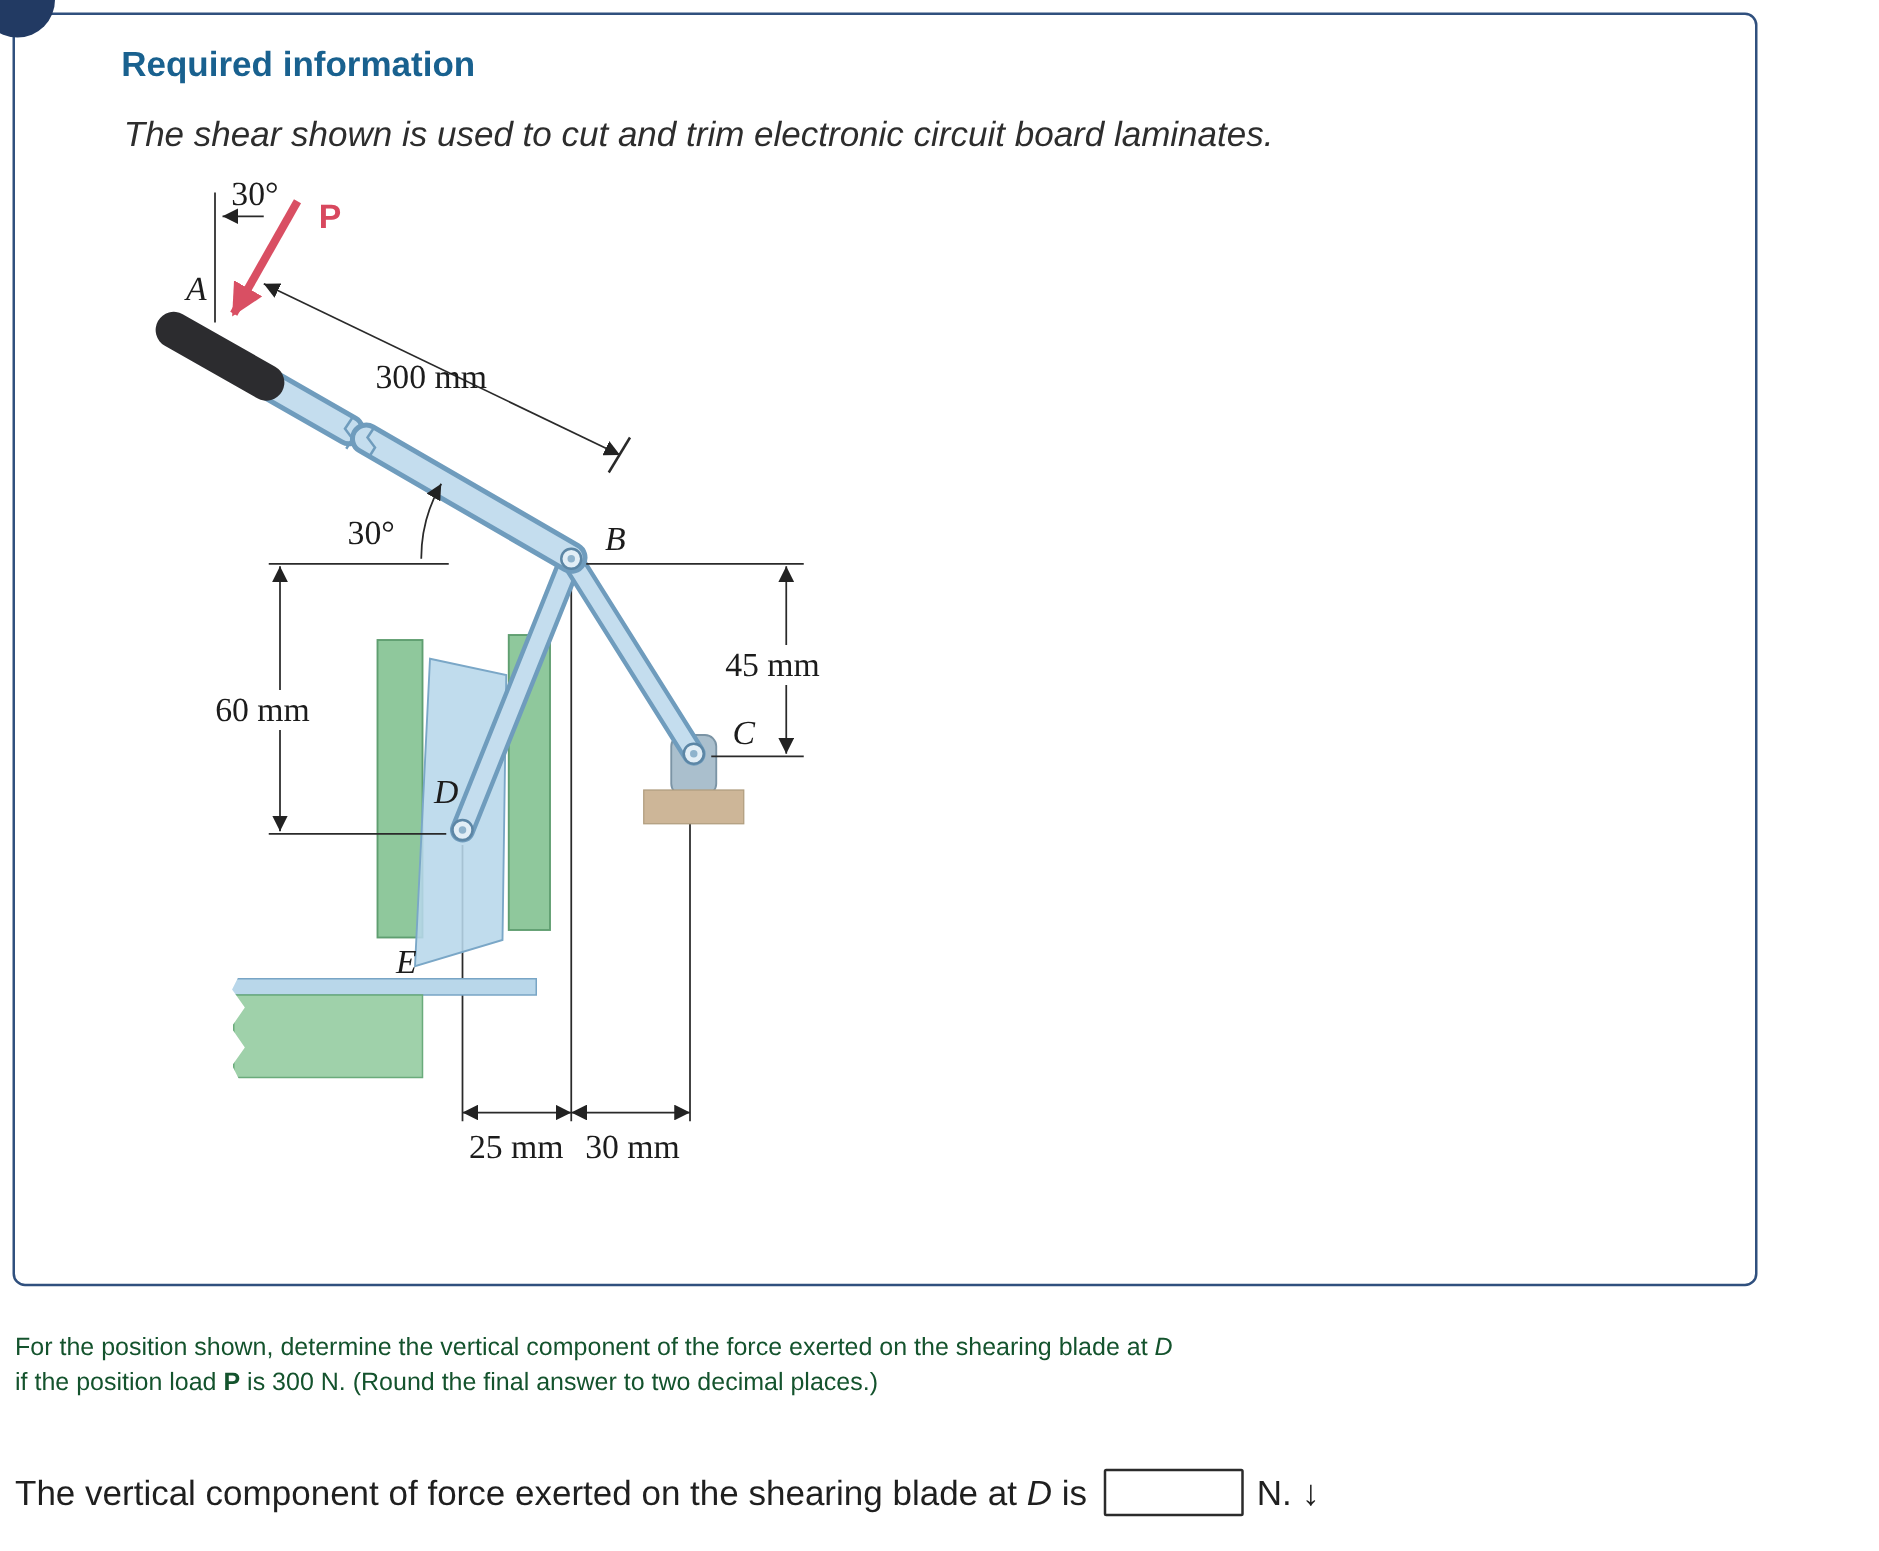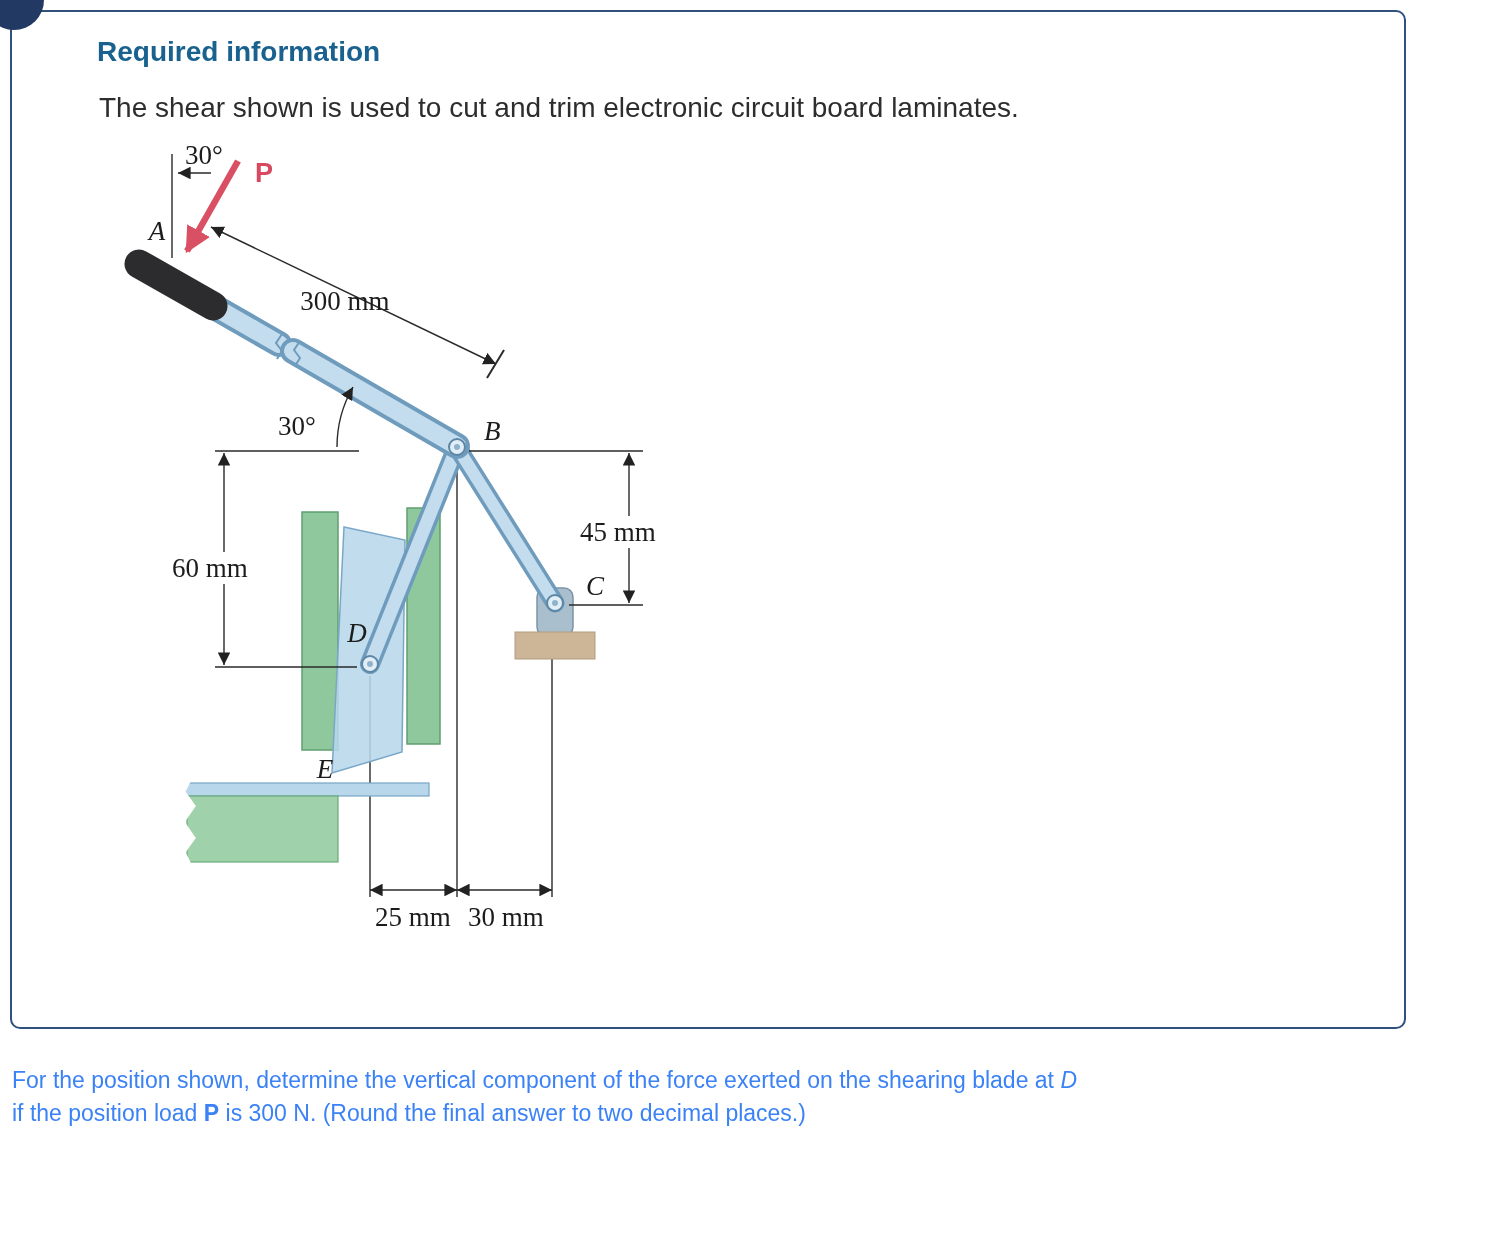--- a/index.html
+++ b/index.html
@@ -5,28 +5,28 @@
   html,body { margin:0; padding:0; background:#ffffff; }
   body { font-family:"Liberation Sans", sans-serif; color:#1f1f1f; }
   .page { position:relative; width:1503px; height:1241px; background:#fff; overflow:hidden; }
   .corner-dot { position:absolute; left:-16px; top:-30px; width:60px; height:60px;
                 border-radius:50%; background:#223a63; z-index:6; }
   .card { position:absolute; left:10px; top:10px; width:1392px; height:1015px;
           border:2px solid #30507e; border-radius:10px; background:#fff; }
   .card-heading { position:absolute; left:85px; top:24px; margin:0;
                   font-size:28px; font-weight:bold; color:#19618f; }
   .card-intro { position:absolute; left:87px; top:80px; margin:0;
-                font-size:28px; color:#2d2d2d; }
+                font-size:28px; color:#2d2d2d;font-style:italic; }
   .diagram { position:absolute; left:95px; top:128px; }
   .diagram text { font-family:"Liberation Serif", serif; font-size:27px; fill:#1c1c1c; }
   .diagram text.pt { font-style:italic; }
   .diagram text.force { font-family:"Liberation Sans", sans-serif; font-weight:bold;
                         fill:#d8485e; font-size:27px; }
   .question { position:absolute; left:12px; top:1064px; width:1488px;
-              font-size:23px; line-height:1.42; color:#3b82f6; }
+              font-size:20px; line-height:1.42; color:#14532d; }
   .qi { font-style:italic; }
   .qb { font-weight:bold; }
   .answer-row { position:absolute; left:12px; top:1178px; font-size:28px; color:#1f1f1f; }
   .answer-input { width:112px; height:38px; border:2px solid #2b2b2b; border-radius:2px;
                   margin:0 10px 0 6px; font-size:24px; padding:0 6px; box-sizing:border-box;
                   background:#fff; vertical-align:middle; position:relative; top:-3px; }
   .dir-arrow { font-size:29px; margin-left:8px; }
 </style>
 </head>
 <body>
@@ -135,14 +135,17 @@
       <text x="306" y="786" text-anchor="middle">25 mm</text>
       <text x="399" y="786" text-anchor="middle">30 mm</text>
     </svg>
   </div>
 
   <div class="question">
     <span>For the position shown, determine the vertical component of the force exerted on the shearing blade at </span><span class="qi">D</span><br>
     <span>if the position load </span><span class="qb">P</span><span> is 300 N. (Round the final answer to two decimal places.)</span>
   </div>
 
+  <div class="answer-row">
+    <span>The vertical component of force exerted on the shearing blade at </span><span class="qi">D</span><span> is </span><input class="answer-input" type="text" value="" style=""><span>N.</span><span class="dir-arrow">↓</span>
+  </div>
 
 </div>
 
 </body></html>

